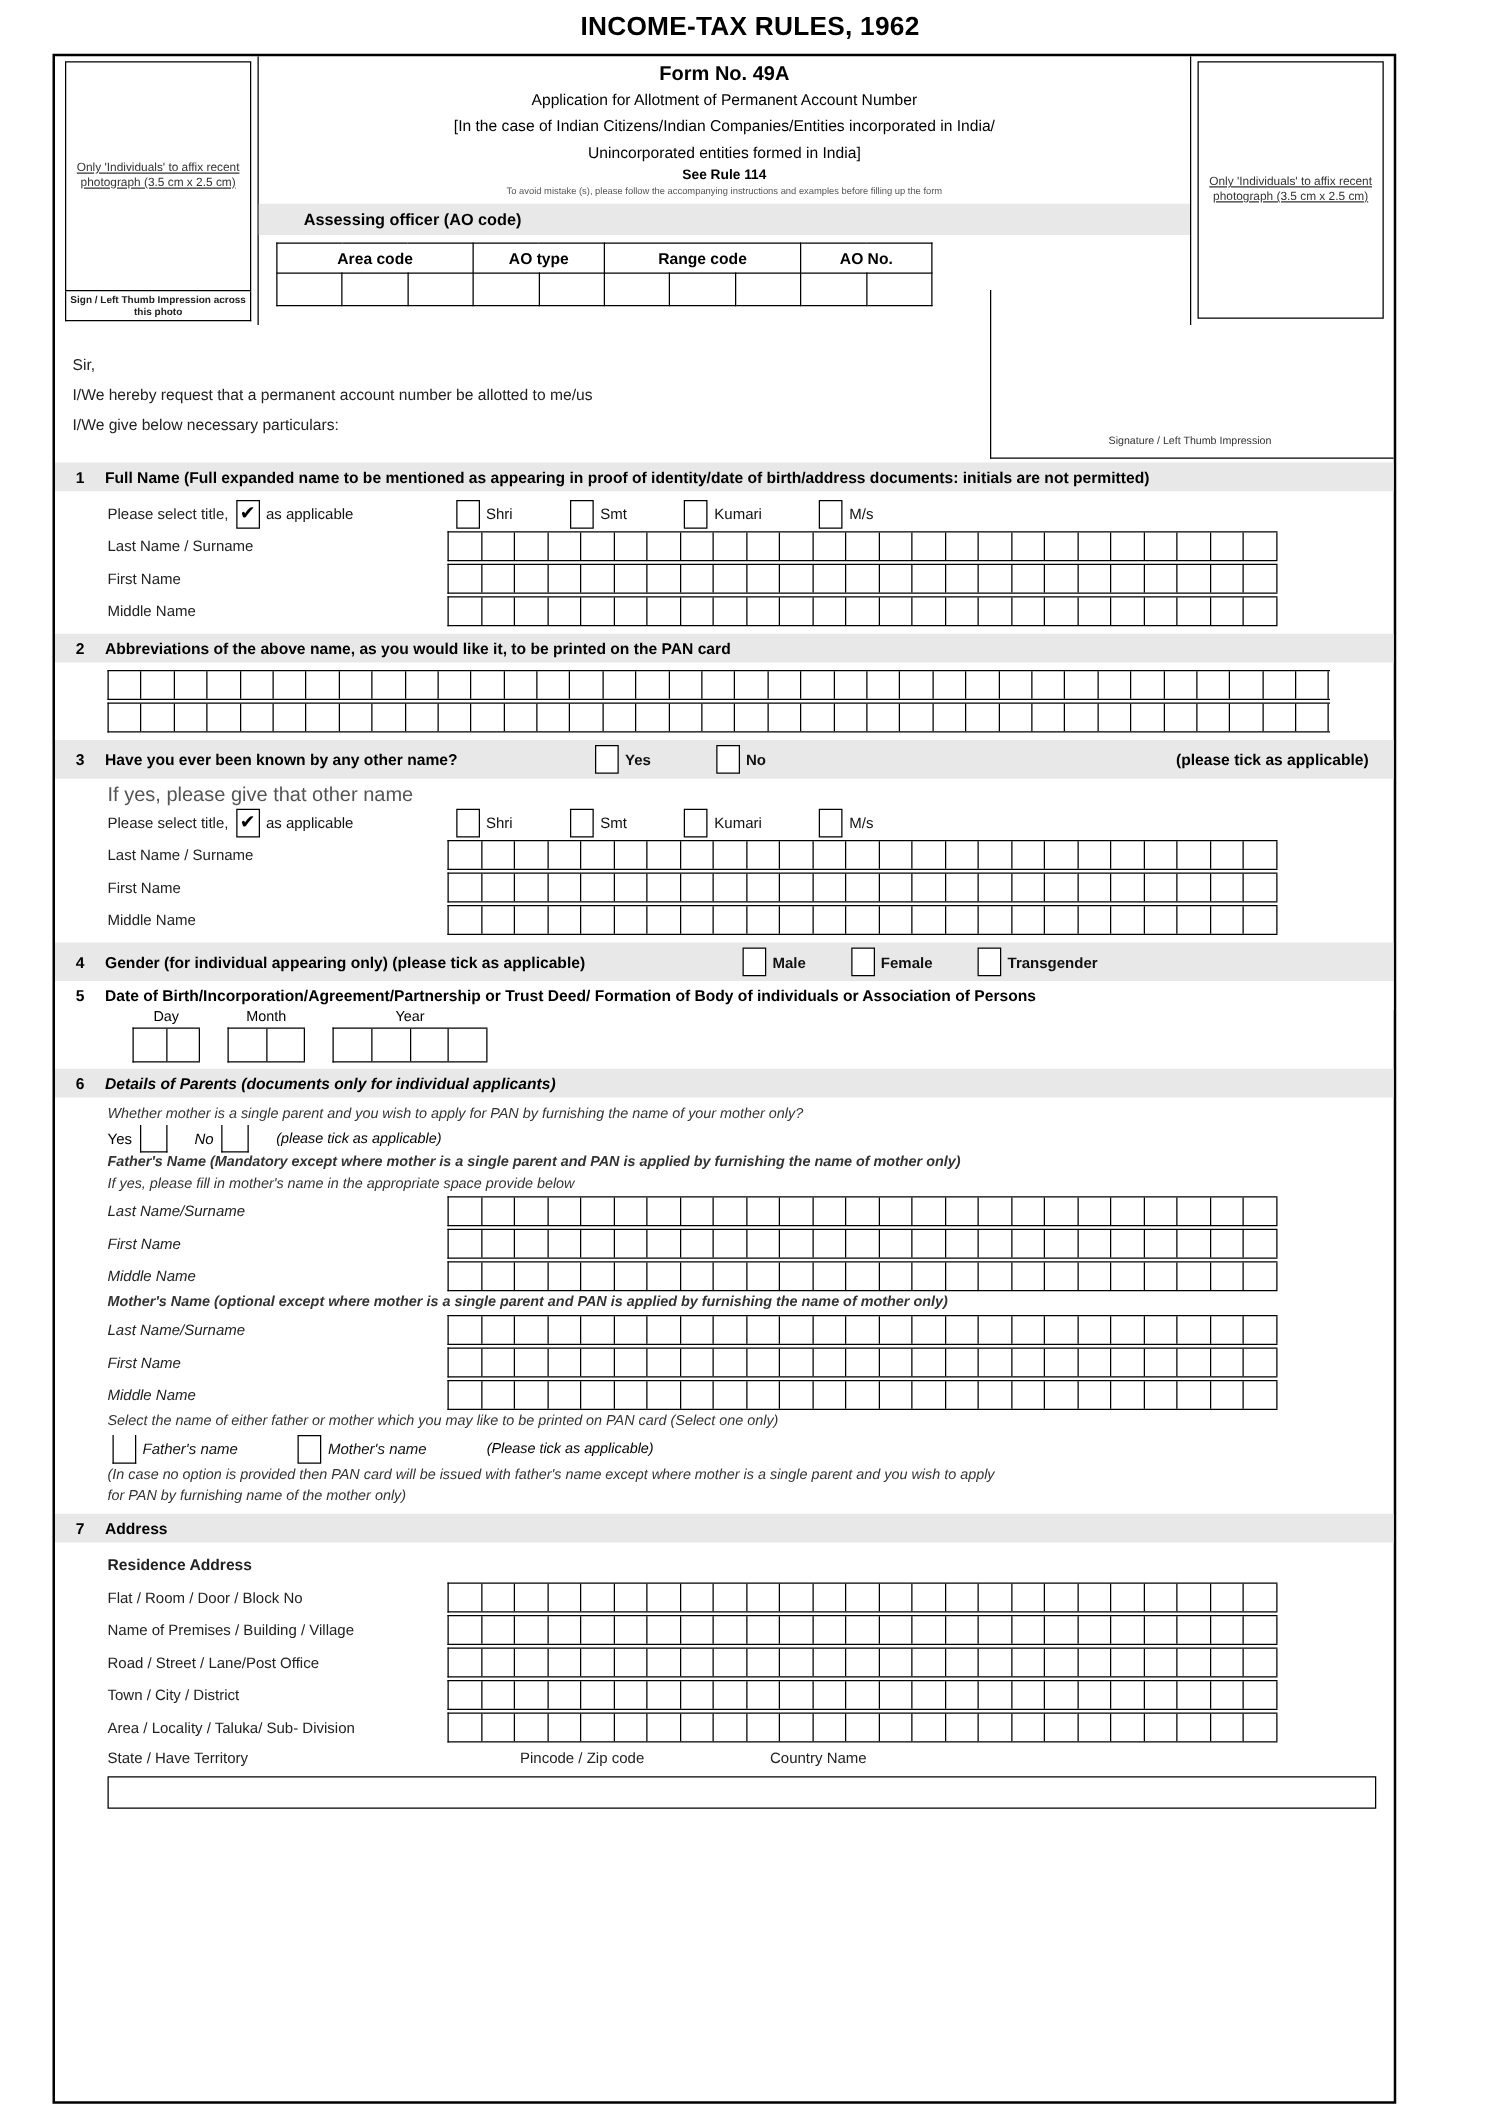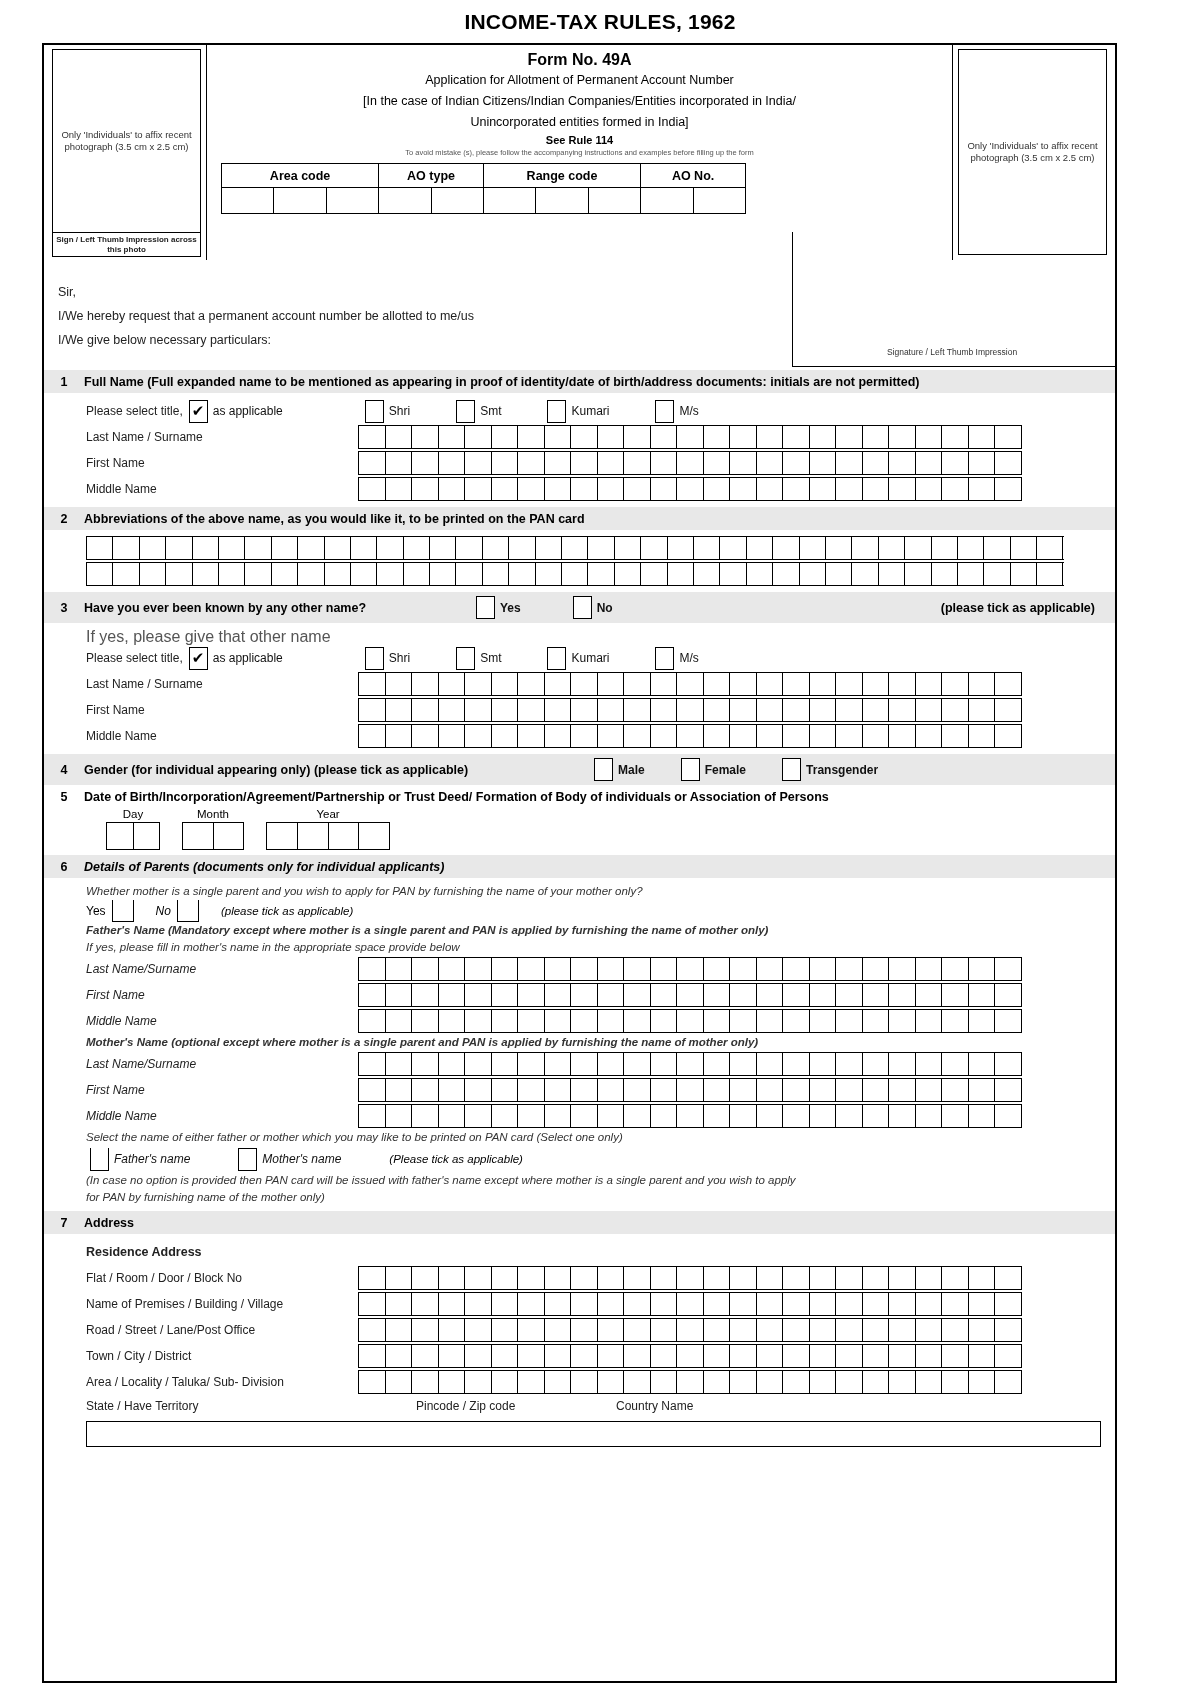--- a/index.html
+++ b/index.html
@@ -52,20 +52,21 @@
     margin: 4px 5px 0 8px;
     border: 1px solid #000;
     flex: 1;
     display: flex;
     align-items: center;
     justify-content: center;
     text-align: center;
     font-size: 9.5px;
     line-height: 12px;
     color: #333;
+    text-decoration: underline;
   }
   .photo-inner.plain { border: 1px solid #000; }
   .photo-sign {
     margin: 0 5px 3px 8px;
     border: 1px solid #000;
     border-top: none;
     text-align: center;
     font-size: 8px;
     line-height: 9.5px;
     font-weight: bold;
@@ -290,20 +291,21 @@
       </div>
 
       <div class="header-center">
         <div class="form-no">Form No. 49A</div>
         <div class="form-sub">Application for Allotment of Permanent Account Number</div>
         <div class="form-sub">[In the case of Indian Citizens/Indian Companies/Entities incorporated in India/</div>
         <div class="form-sub">Unincorporated entities formed in India]</div>
         <div class="see-rule">See Rule 114</div>
         <div class="avoid-note">To avoid mistake (s), please follow the accompanying instructions and examples before filling up the form</div>
 
+        <div class="ao-bar">Assessing officer (AO code)</div>
 
         <div class="ao-table-wrap">
           <table class="ao-table">
             <tbody>
                 <tr>
               <th colspan="3">Area code</th>
               <th colspan="2">AO type</th>
               <th colspan="3">Range code</th>
               <th colspan="2">AO No.</th>
             </tr>

